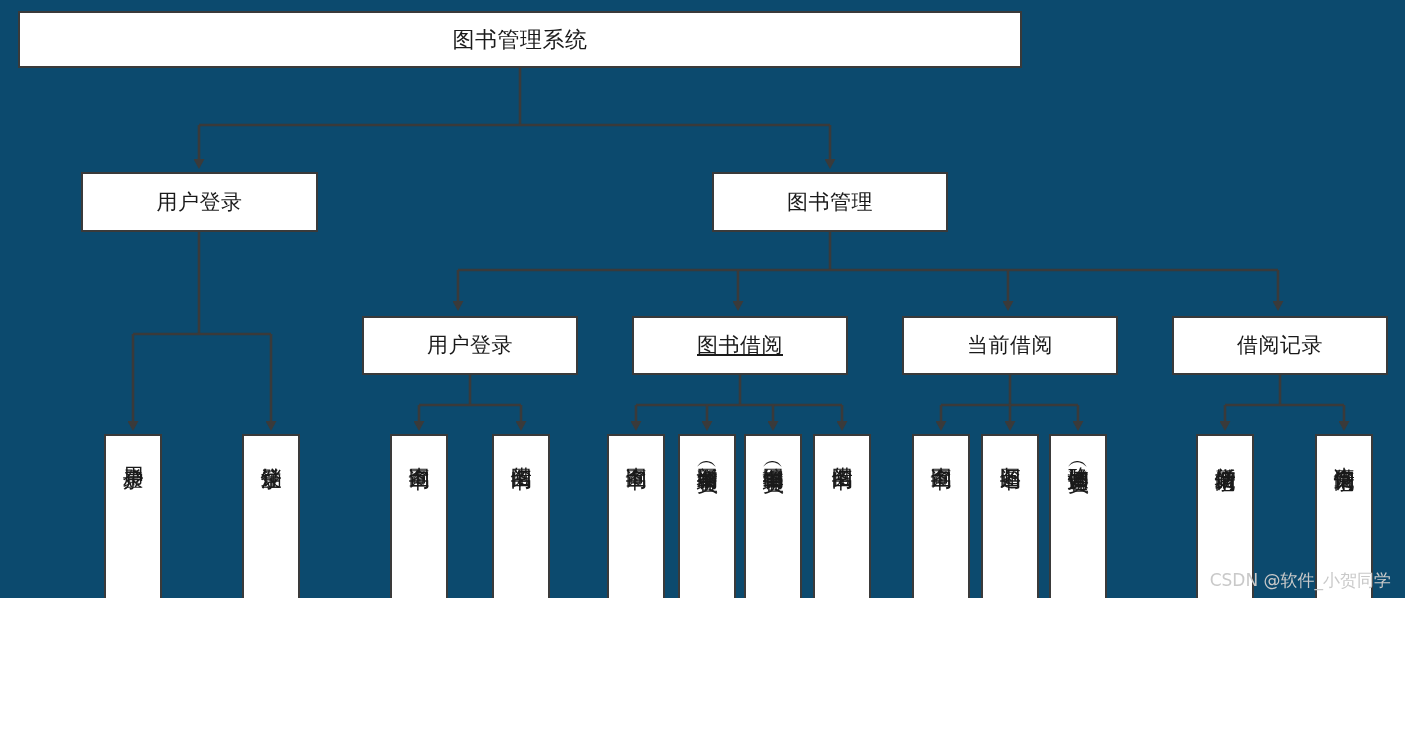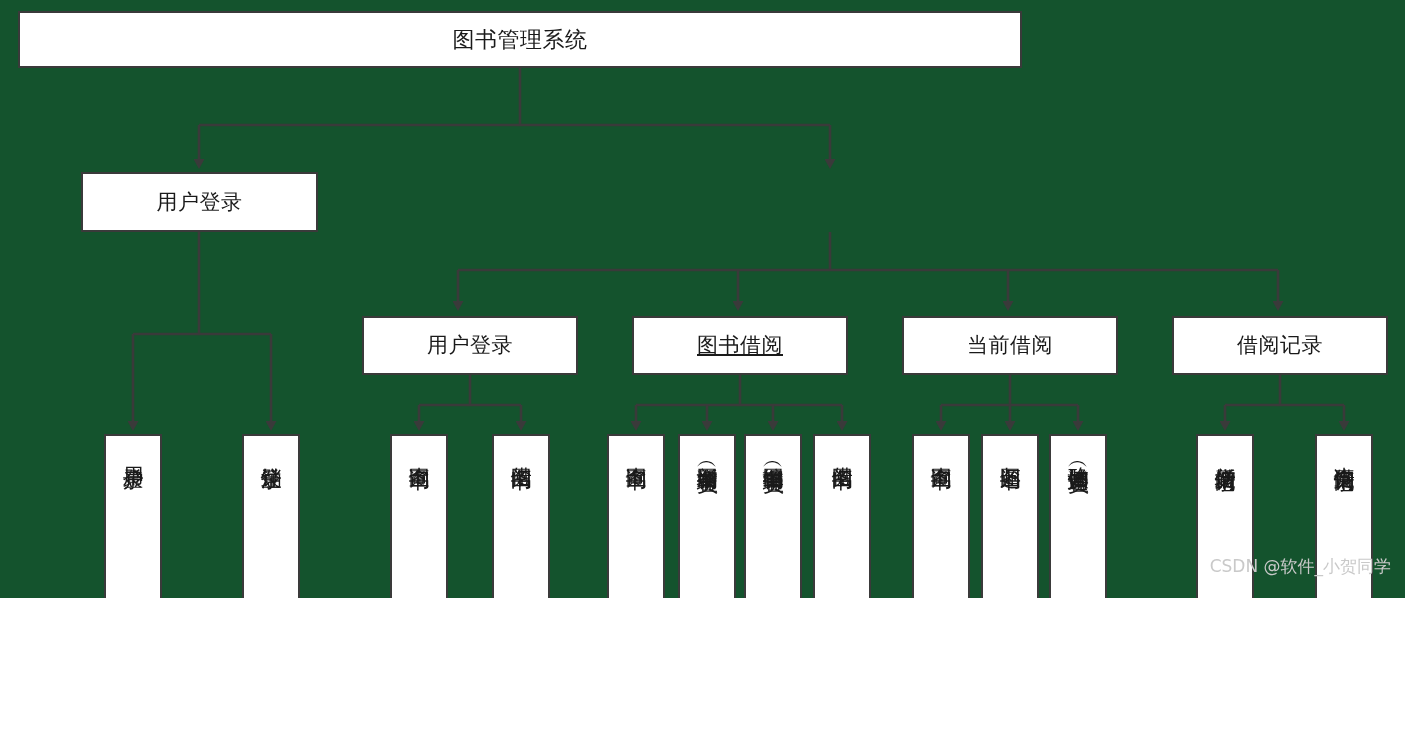--- a/index.html
+++ b/index.html
@@ -8,21 +8,21 @@
     padding: 0;
     background: #ffffff;
   }
   body {
     font-family: "DejaVu Sans", "Liberation Sans", sans-serif;
   }
   #diagram-root {
     position: relative;
     width: 1405px;
     height: 598px;
-    background: #14532d;
+    background: #0c4a6e;
     overflow: hidden;
   }
   svg#edges {
     position: absolute;
     left: 0;
     top: 0;
     width: 1405px;
     height: 747px;
     pointer-events: none;
   }
@@ -60,21 +60,21 @@
     writing-mode: vertical-rl;
     text-orientation: upright;
     font-size: 21px;
     line-height: 1.08;
     letter-spacing: 1px;
     white-space: nowrap;
   }
   .watermark {
     position: absolute;
     right: 14px;
-    bottom: 20px;
+    bottom: 6px;
     font-size: 17px;
     color: #c9c9c9;
     z-index: 5;
     white-space: nowrap;
     pointer-events: none;
   }
 </style>
 </head>
 <body>
 
@@ -130,20 +130,23 @@
     </g>
   </svg>
 
   <div class="node root horiz" style="left:18px; top:11px; width:1004px; height:57px;">
     <span class="label">图书管理系统</span>
   </div>
 
   <div class="node horiz" style="left:81px; top:172px; width:237px; height:60px;">
     <span class="label">用户登录</span>
   </div>
+  <div class="node horiz" style="left:712px; top:172px; width:236px; height:60px;">
+    <span class="label">图书管理</span>
+  </div>
 
   <div class="node horiz" style="left:362px; top:316px; width:216px; height:59px;">
     <span class="label">用户登录</span>
   </div>
   <div class="node horiz" style="left:632px; top:316px; width:216px; height:59px;text-decoration:underline;">
     <span class="label">图书借阅</span>
   </div>
   <div class="node horiz" style="left:1172px; top:316px; width:216px; height:59px;">
     <span class="label">借阅记录</span>
   </div>

